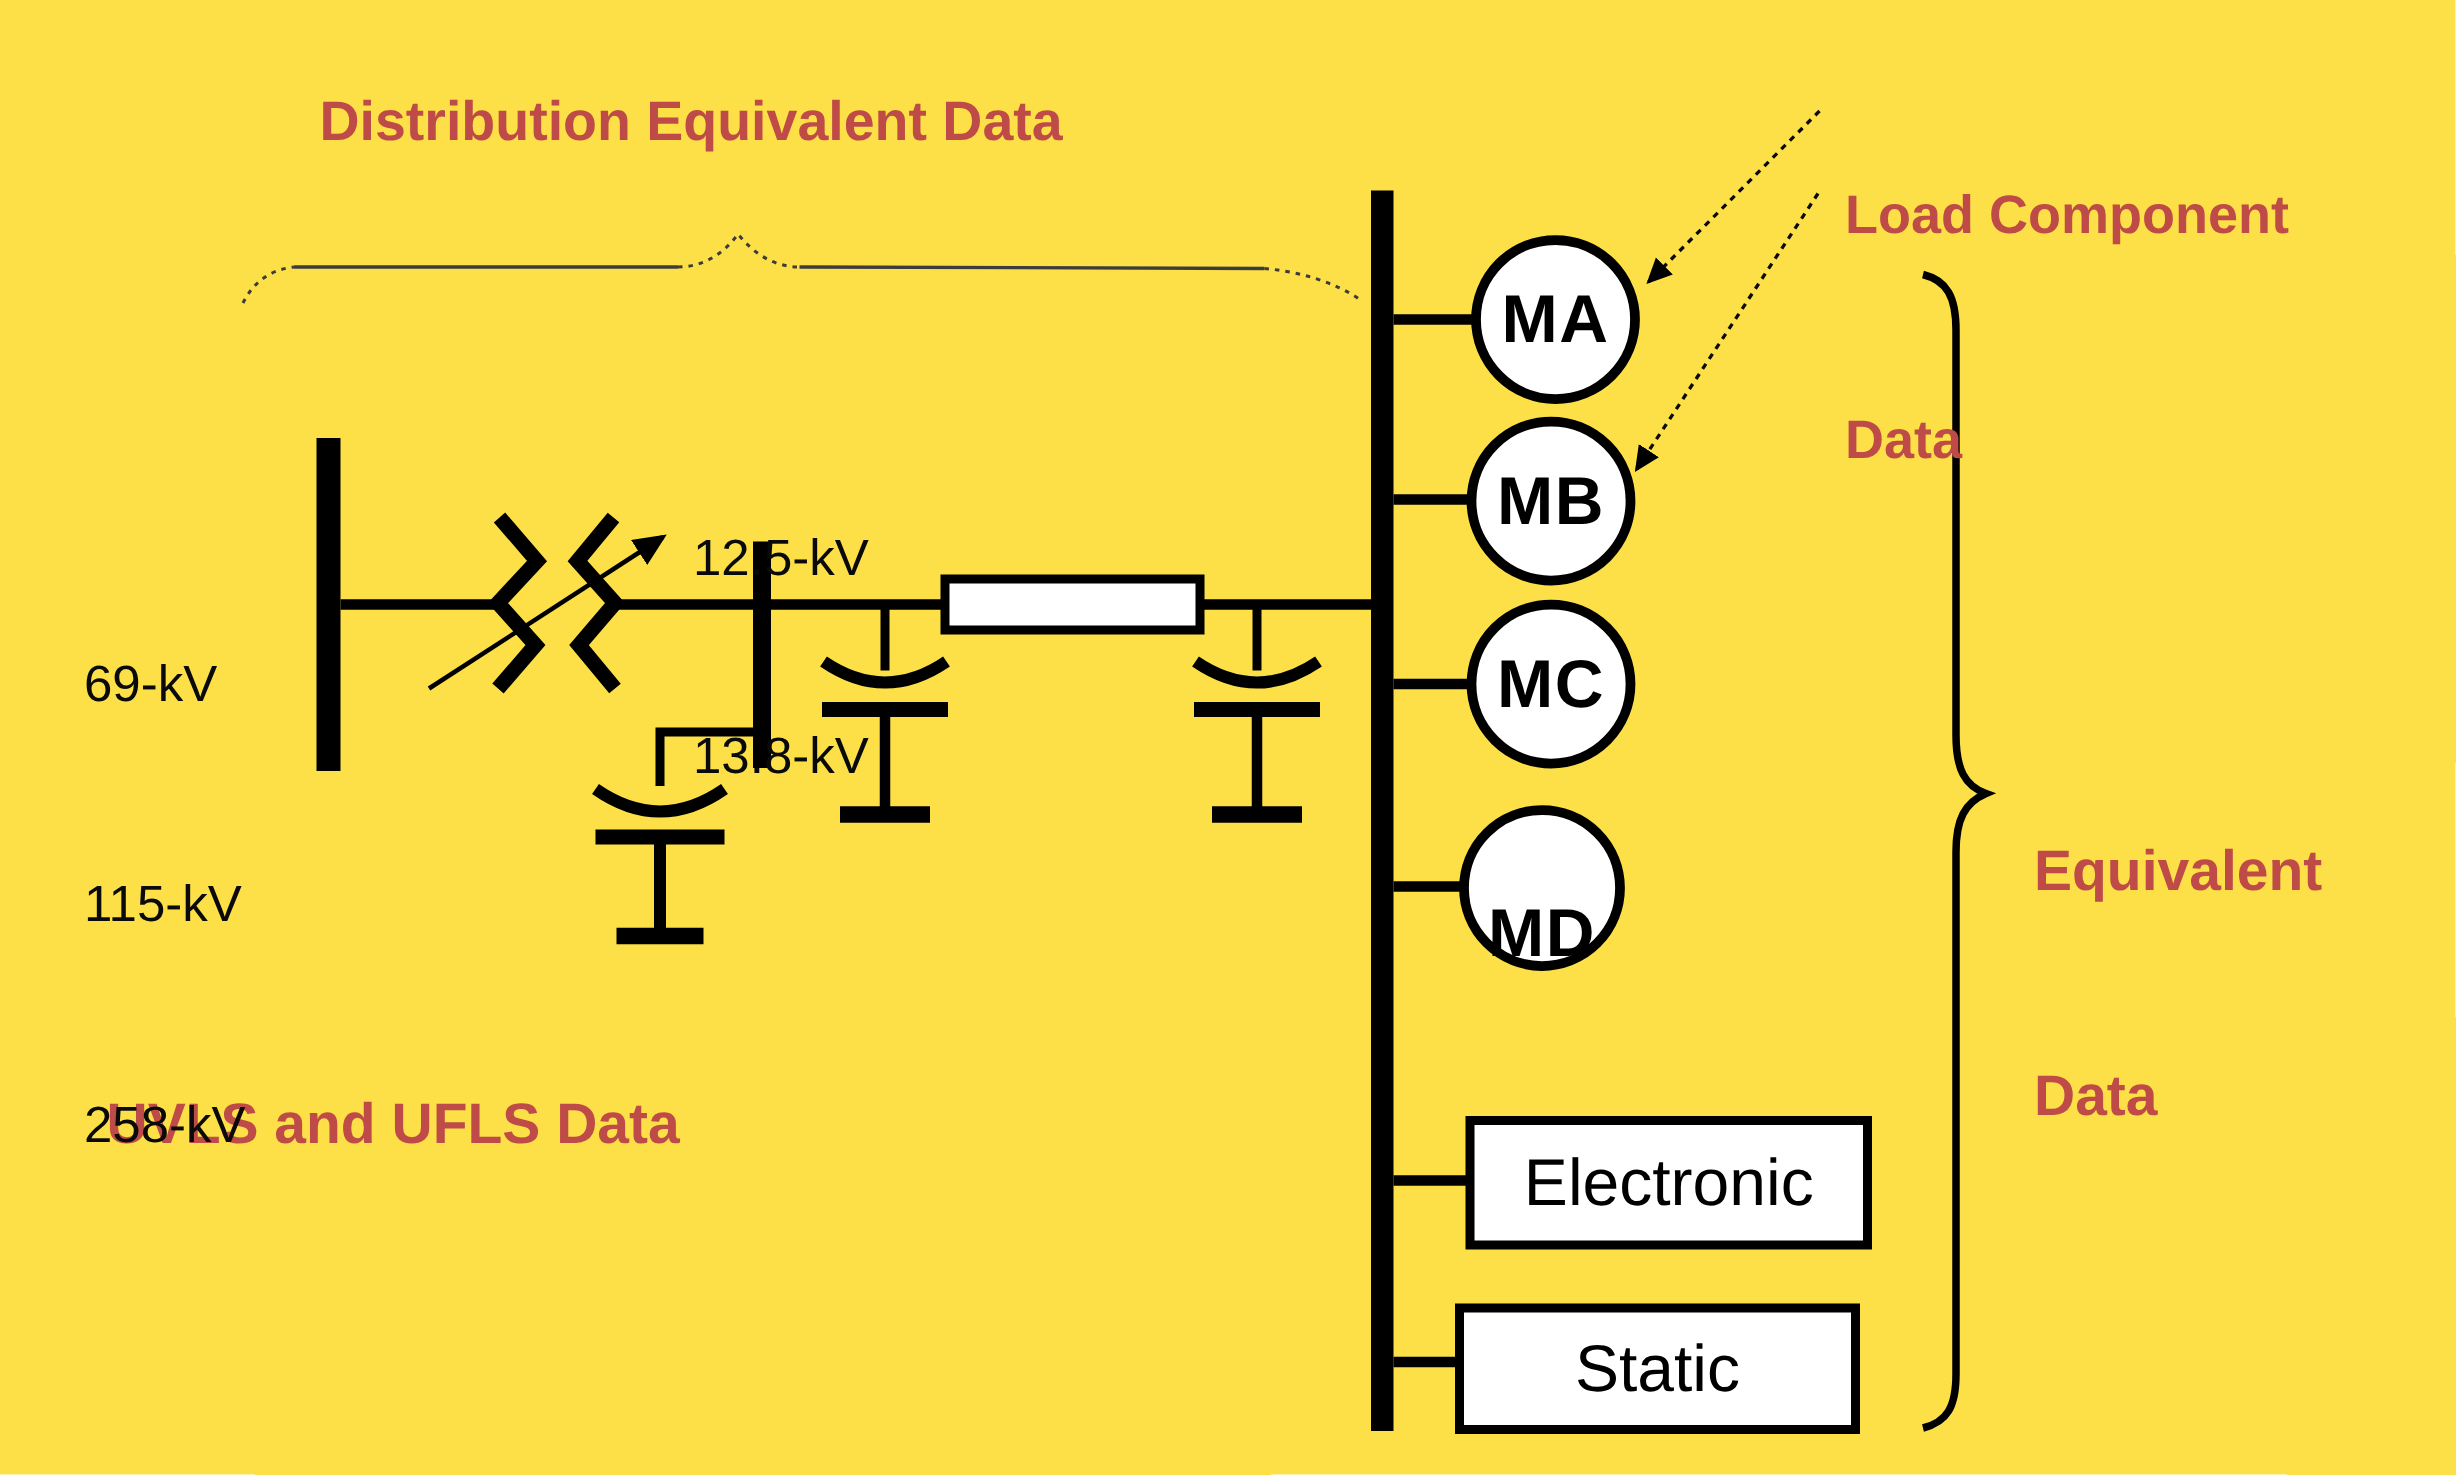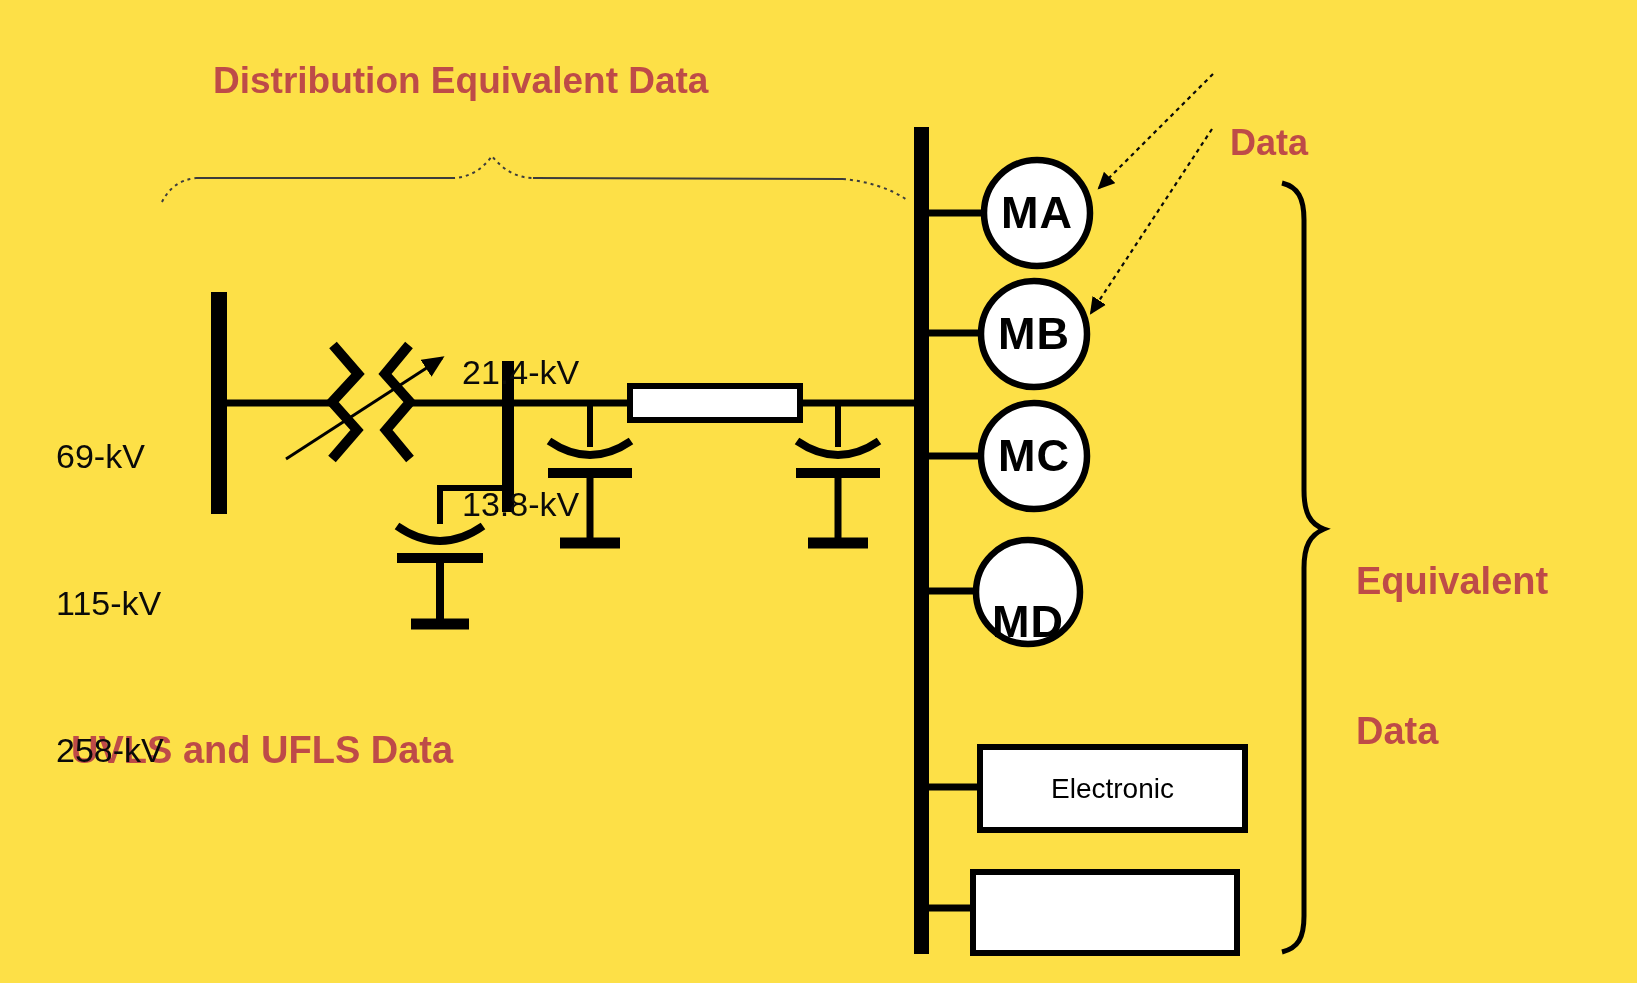--- a/index.html
+++ b/index.html
@@ -29,21 +29,21 @@
     font-size: 45px; font-weight: bold; color: #000;
     letter-spacing: 1px;
   }
   .ma { left: 985px; top: 187px; }
   .mb { left: 982px; top: 308px; }
   .mc { left: 982px; top: 430px; }
   .md { left: 976px; top: 596px; }
   .box-lbl {
     position: absolute;
     display: flex; align-items: center; justify-content: center;
-    font-size: 28px; color: #000;
+    font-size: 44px; color: #000;
   }
   .electronic { left: 980px; top: 747px; width: 265px; height: 83px; }
   .static     { left: 973px; top: 872px; width: 264px; height: 81px; }
 </style>
 </head>
 <body>
 
 <div class="stage">
 
   <svg class="diagram" width="1637" height="983" viewBox="0 0 1637 983">
@@ -126,42 +126,44 @@
              C 1310,535 1304,546 1304,568 L 1304,916
              C 1304,938 1298,948 1282,952" fill="none" stroke="#000" stroke-width="5"></path>
 
     <line x1="1213" y1="74" x2="1099" y2="188" stroke="#0a0a0a" stroke-width="2.2" stroke-dasharray="4 4" marker-end="url(#arrow-sm)"></line>
     <line x1="1212" y1="129" x2="1091" y2="313" stroke="#0a0a0a" stroke-width="2.2" stroke-dasharray="4 4" marker-end="url(#arrow-sm)"></line>
   </svg>
 
   <div class="txt red-note title-1">Distribution Equivalent Data</div>
 
   <div class="txt red-note note-lc">
+    <div>Load Component</div>
     <div>Data</div>
   </div>
 
   <div class="txt red-note note-lm">
     <div>Equivalent</div>
     <div>Data</div>
   </div>
 
   <div class="txt red-note note-uvls">UVLS and UFLS Data</div>
 
   <div class="txt black-lbl bus-volts">
     <div>69-kV</div>
     <div>115-kV</div>
     <div>258-kV</div>
   </div>
 
   <div class="txt black-lbl xfmr-volts">
-    <div>21.4-kV</div>
+    <div>12.5-kV</div>
     <div>13.8-kV</div>
   </div>
 
 
   <div class="motor-lbl ma">MA</div>
   <div class="motor-lbl mb">MB</div>
   <div class="motor-lbl mc">MC</div>
   <div class="motor-lbl md">MD</div>
 
   <div class="box-lbl electronic">Electronic</div>
+  <div class="box-lbl static">Static</div>
 
 </div>
 
 </body></html>

